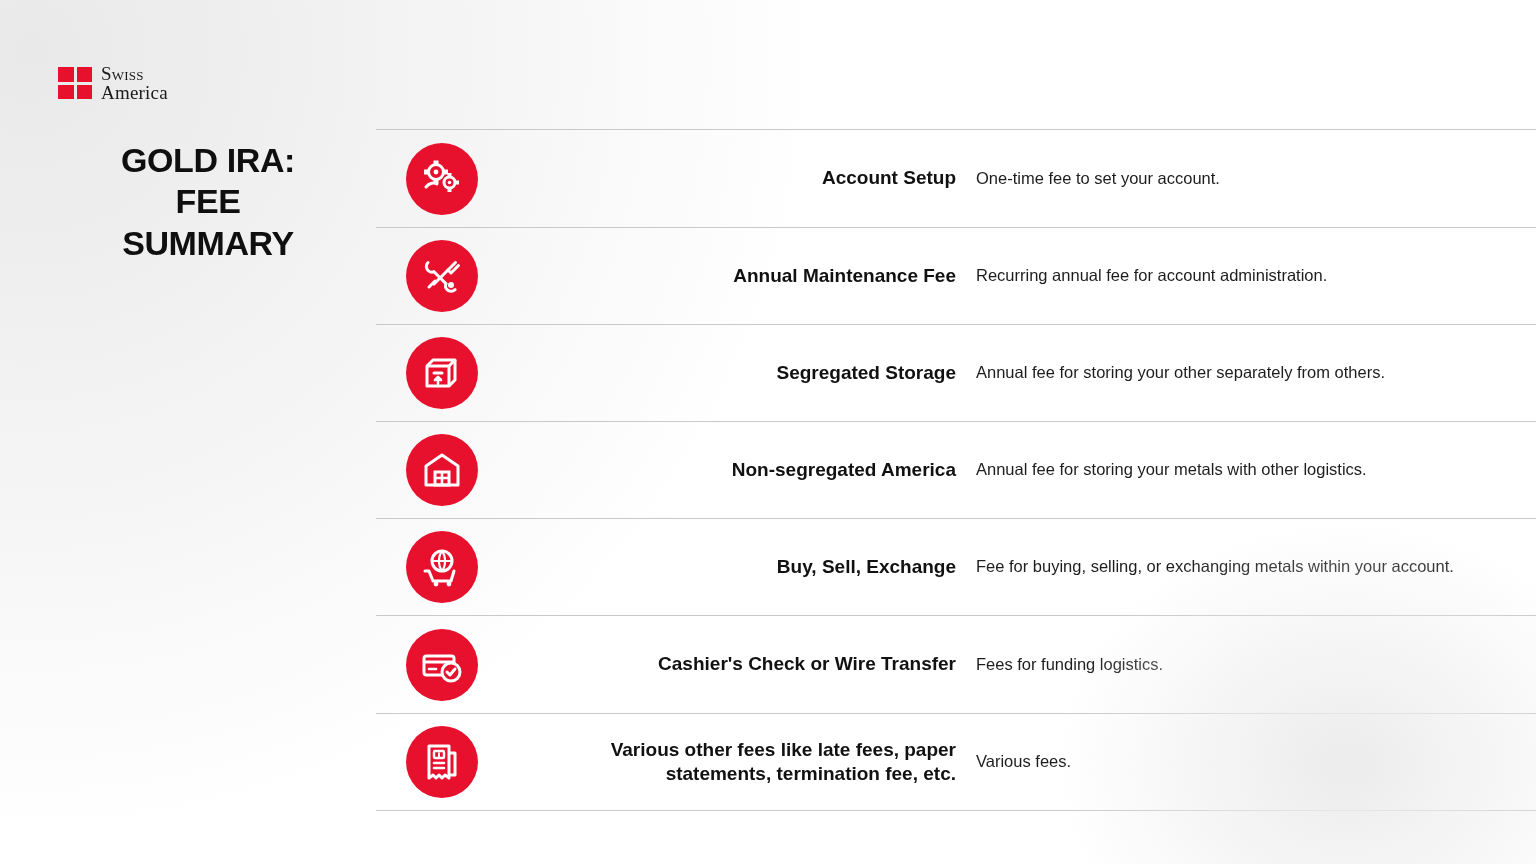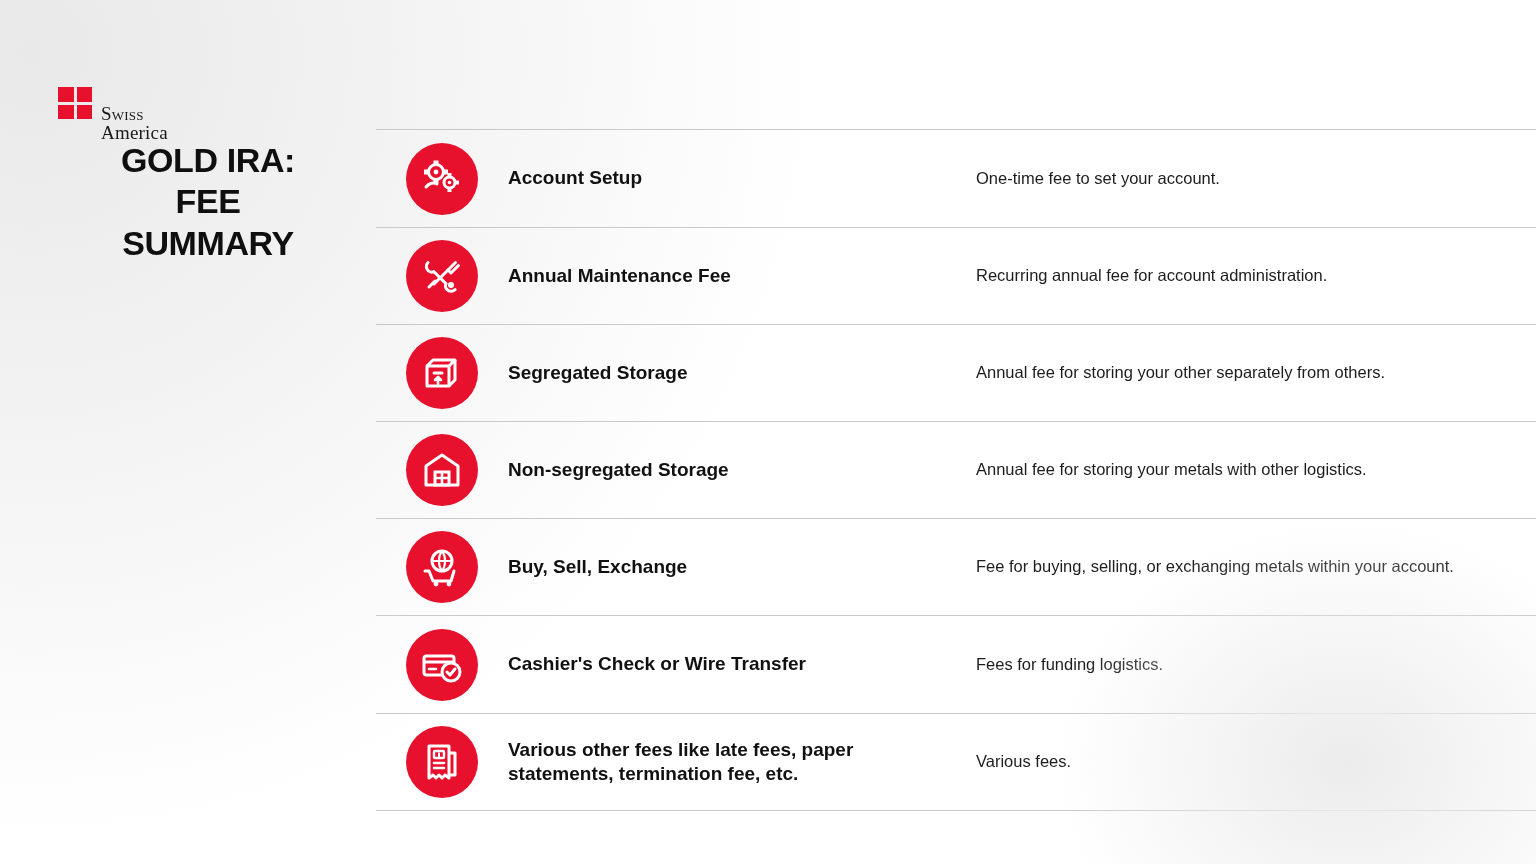--- a/index.html
+++ b/index.html
@@ -59,21 +59,20 @@
     gap: 3px;
   }
   .logo-mark span {
     background: #e8112d;
     display: block;
   }
   .logo-text {
     line-height: 1.0;
     font-family: "Liberation Serif", serif;
     color: #1a1a1a;
-    margin-top: 40px;
   }
   .logo-text .l1 {
     display: block;
     font-size: 19px;
     letter-spacing: 0.2px;
     font-variant: small-caps;
     text-transform: capitalize;
   }
   .logo-text .l2 {
     display: block;
@@ -149,20 +148,21 @@
   }
   .cell-fee {
     width: 468px;
     flex: 0 0 468px;
     font-size: 19px;
     font-weight: 700;
     color: #111;
     line-height: 1.28;
     padding-right: 20px;
     box-sizing: border-box;
+    text-align: right;
   }
   .cell-desc {
     flex: 1 1 auto;
     font-size: 16.5px;
     font-weight: 400;
     color: #1d1d1d;
     line-height: 1.55;
     box-sizing: border-box;
   }
 
@@ -269,21 +269,21 @@
       <div class="row" style="height:97px">
         <div class="cell-icon">
           <div class="icon-badge">
             <svg width="44" height="44" viewBox="0 0 44 44" fill="none">
               <path d="M6 18L22 7l16 11v19H6z" stroke="#fff" stroke-width="3" stroke-linejoin="round"></path>
               <rect x="15" y="24" width="14" height="13" stroke="#fff" stroke-width="3"></rect>
               <path d="M22 24v13M15 30h14" stroke="#fff" stroke-width="2.6"></path>
             </svg>
           </div>
         </div>
-        <div class="cell-fee">Non-segregated Storage</div>
+        <div class="cell-fee">Non-segregated America</div>
         <div class="cell-desc">Annual fee for storing your metals with other logistics.</div>
       </div>
 
       <div class="row" style="height:97px">
         <div class="cell-icon">
           <div class="icon-badge">
             <svg width="44" height="44" viewBox="0 0 44 44" fill="none">
               <circle cx="22" cy="16" r="10" stroke="#fff" stroke-width="3"></circle>
               <path d="M12 16h20M22 6c4 5 4 15 0 20M22 6c-4 5-4 15 0 20" stroke="#fff" stroke-width="2.2"></path>
               <path d="M5 26h4l4 10h18l3-10" stroke="#fff" stroke-width="3" stroke-linecap="round" stroke-linejoin="round"></path>

